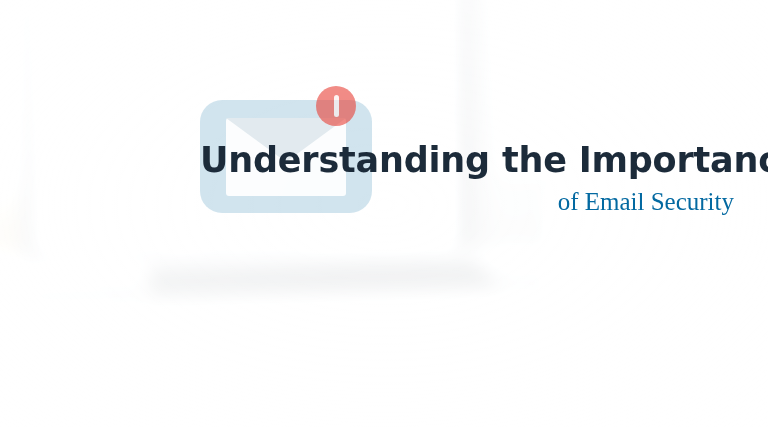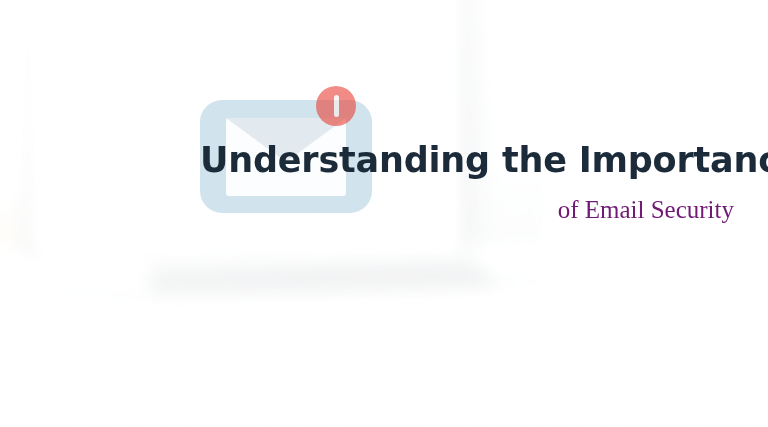--- a/index.html
+++ b/index.html
@@ -347,26 +347,26 @@
     margin: 0;
     font-family: "DejaVu Sans", sans-serif;
     font-weight: bold;
     font-size: 35px;
     line-height: 40px;
     letter-spacing: -0.2px;
     color: #1c2b3a;
     white-space: nowrap;
   }
   .subhead {
-    margin: 16px 0 0 0;
+    margin: 8px 0 0 0;
     font-family: "Liberation Serif", serif;
     font-weight: normal;
     font-size: 25px;
     line-height: 28px;
-    color: #701a75;
+    color: #0369a1;
     text-align: right;
   }
 </style>
 </head>
 <body>
 
 <div class="banner">
 
   <div class="photo">
 

